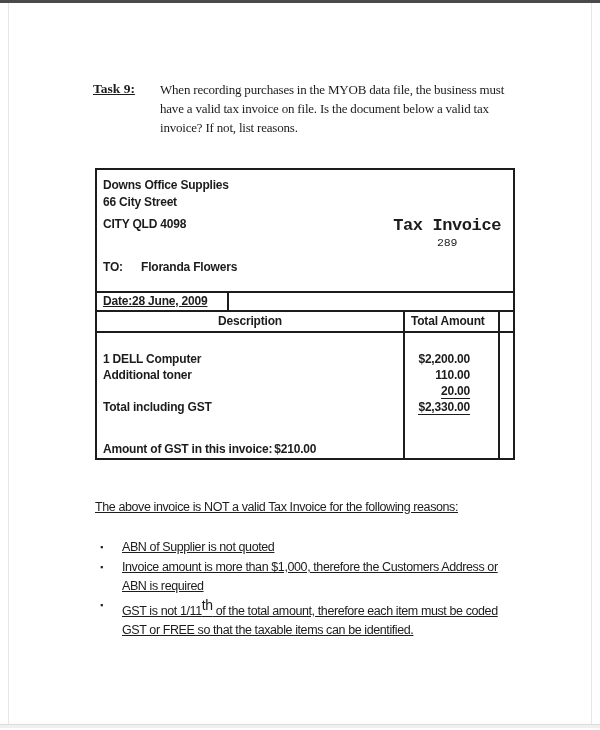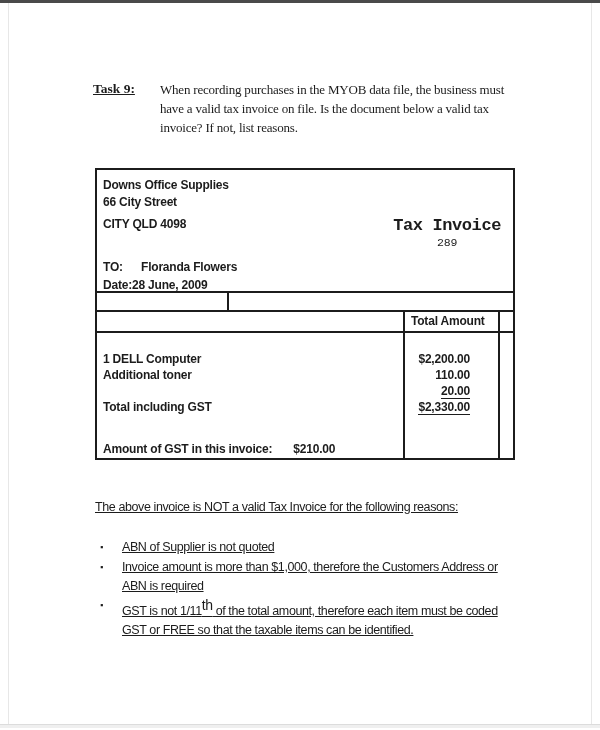--- a/index.html
+++ b/index.html
@@ -43,34 +43,34 @@
 
   .hline { position:absolute; left:0; width:416px; height:2px; background:#1c1c1c; }
   .hline-1 { top:121px; }
   .hline-2 { top:140px; }
   .hline-3 { top:161px; }
   .vline { position:absolute; width:2px; background:#1c1c1c; }
   .vline-date { left:130px; top:121px; height:21px; }
   .vline-col1 { left:306px; top:140px; height:150px; }
   .vline-col2 { left:401px; top:140px; height:150px; }
 
-  .date-cell  { left:6px;   top:108px; }
+  .date-cell  { left:6px;   top:124px;text-decoration:underline; }
   .terms-cell { left:138px; top:124px; }
   .cell-gap { display:inline-block; width:6px; }
 
   .col-desc-header { position:absolute; left:0; top:144px; width:306px; text-align:center; }
   .col-amt-header  { position:absolute; left:314px; top:144px; white-space:nowrap; }
 
   .item-desc { position:absolute; left:6px; white-space:nowrap; }
   .item-amt  { position:absolute; left:306px; width:95px; padding-right:28px; text-align:right; white-space:nowrap; }
   .row-0 { top:182px; } .row-1 { top:198px; } .row-2 { top:214px; } .row-3 { top:230px; }
   .amt-underline { border-bottom:1.5px solid #1c1c1c; padding-bottom:0px; display:inline-block; }
 
   .gst-line { left:6px; top:272px; }
-  .gst-value { margin-left:21px; }
+  .gst-value { margin-left:2px; }
 
   
   .answer-heading {
     position:absolute; left:95px; top:500px; width:440px;
     font-size:12.5px; letter-spacing:-0.4px; text-decoration:underline;
   }
   .reasons { position:absolute; left:95px; top:538px; width:440px; }
   .reason-row { display:flex; align-items:flex-start; margin-bottom:1px; }
   .bullet { width:27px; flex:0 0 27px; font-size:9px; line-height:19px; padding-left:5px; }
   .reason-text {
@@ -106,20 +106,21 @@
 
     <div class="hline hline-1"></div>
     <div class="hline hline-2"></div>
     <div class="hline hline-3"></div>
     <div class="vline vline-date"></div>
     <div class="vline vline-col1"></div>
     <div class="vline vline-col2"></div>
 
     <div class="inv-abs date-cell"><span>Date:</span><span>28 June, 2009</span></div>
 
+    <div class="col-desc-header">Description</div>
     <div class="col-amt-header">Total Amount</div>
 
     <div class="item-desc row-0">1 DELL Computer</div>
     <div class="item-amt row-0"><span>$2,200.00</span></div>
     <div class="item-desc row-1">Additional toner</div>
     <div class="item-amt row-1"><span>110.00</span></div>
     <div class="item-amt row-2"><span class="amt-underline">20.00</span></div>
     <div class="item-desc row-3">Total including GST</div>
     <div class="item-amt row-3"><span class="amt-underline">$2,330.00</span></div>
 

